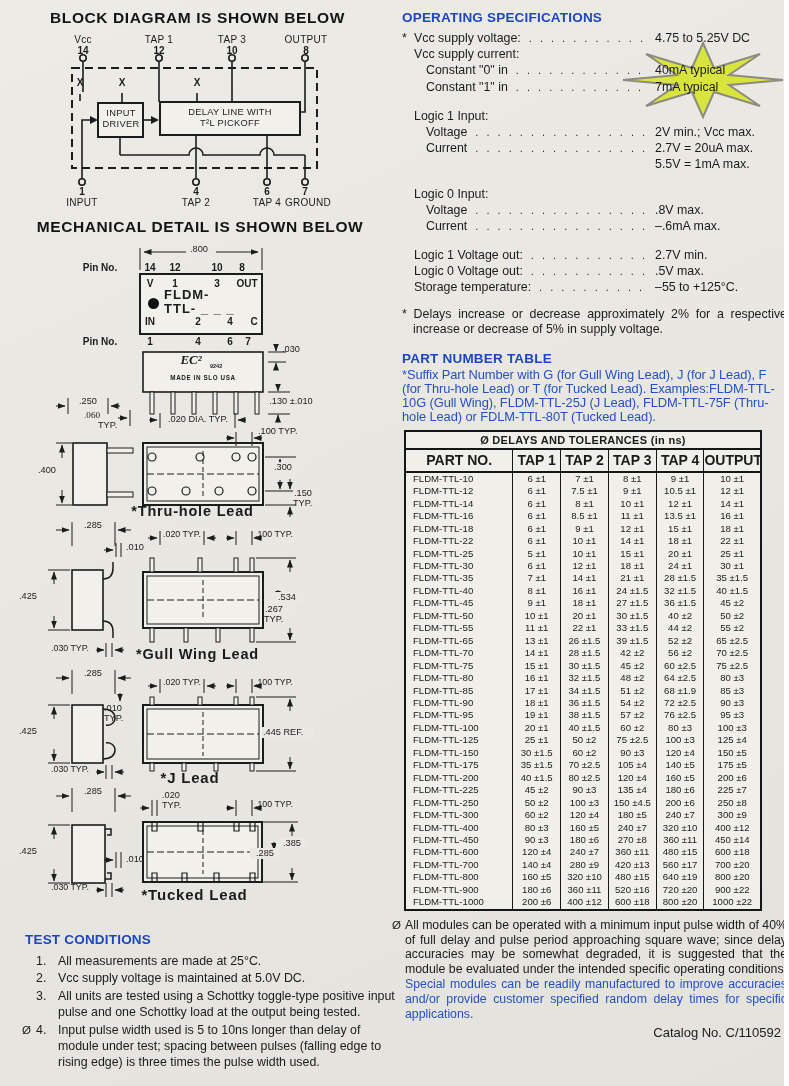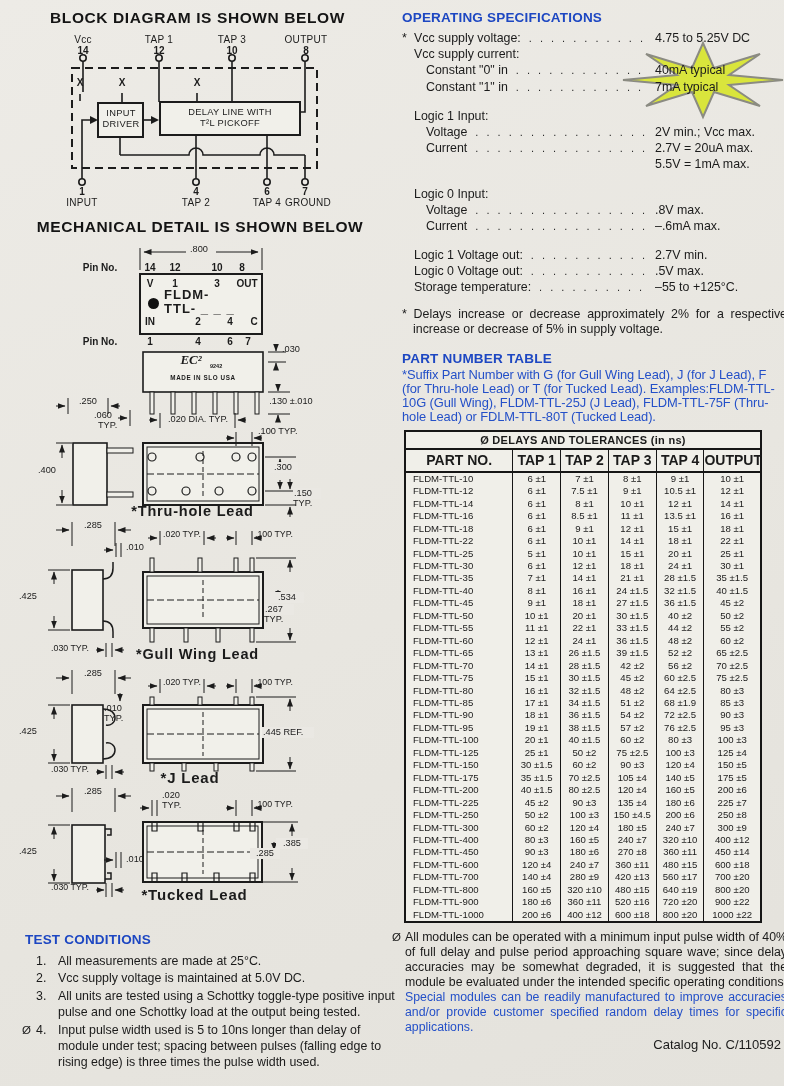--- a/index.html
+++ b/index.html
@@ -359,21 +359,21 @@
     <span class="lbl pin" style="left:220px;top:337px;width:20px;">6</span>
     <span class="lbl pin" style="left:238px;top:337px;width:20px;">7</span>
 
     <span class="lbl logo-brand" style="left:175px;top:355px;width:32px;">EC²</span>
     <span class="lbl lbl-l logo-code" style="left:210px;top:361px;width:30px;">9242</span>
     <span class="lbl logo-origin" style="left:163px;top:373px;width:80px;">MADE IN SLO USA</span>
 
     <span class="lbl lbl-l" style="left:282px;top:344px;width:36px;">.030</span>
     <span class="lbl lbl-l" style="left:260px;top:396px;width:62px;text-align:center;">.130 ±.010</span>
     <span class="lbl" style="left:160px;top:414px;width:76px;">.020 DIA. TYP.</span>
-    <span class="lbl lbl-l" style="left:94px;top:410px;width:30px;">.060</span>
+    <span class="lbl lbl-l" style="left:84px;top:410px;width:30px;font-family:Liberation Serif, serif;">.060</span>
     <span class="lbl lbl-l" style="left:98px;top:420px;width:30px;">TYP.</span>
     <span class="lbl" style="left:70px;top:396px;width:36px;">.250</span>
     <span class="lbl" style="left:34px;top:465px;width:26px;">.400</span>
     <span class="lbl lbl-l" style="left:258px;top:426px;width:46px;">.100 TYP.</span>
     <span class="lbl lbl-bg" style="left:268px;top:462px;width:28px;">.300</span>
     <span class="lbl lbl-l lbl-bg" style="left:293px;top:488px;width:26px;">.150</span>
     <span class="lbl lbl-l" style="left:293px;top:498px;width:26px;">TYP.</span>
     <div class="lbl cap" style="left:110px;top:506px;width:165px;">*Thru-hole Lead</div>
 
     <span class="lbl" style="left:76px;top:520px;width:34px;">.285</span>
@@ -654,28 +654,20 @@
           </tr>
           <tr>
             <td>FLDM-TTL-55</td>
             <td>11 ±1</td>
             <td>22 ±1</td>
             <td>33 ±1.5</td>
             <td>44 ±2</td>
             <td>55 ±2</td>
           </tr>
           <tr>
-            <td>FLDM-TTL-60</td>
-            <td>12 ±1</td>
-            <td>24 ±1</td>
-            <td>36 ±1.5</td>
-            <td>48 ±2</td>
-            <td>60 ±2</td>
-          </tr>
-          <tr>
             <td>FLDM-TTL-65</td>
             <td>13 ±1</td>
             <td>26 ±1.5</td>
             <td>39 ±1.5</td>
             <td>52 ±2</td>
             <td>65 ±2.5</td>
           </tr>
           <tr>
             <td>FLDM-TTL-70</td>
             <td>14 ±1</td>

